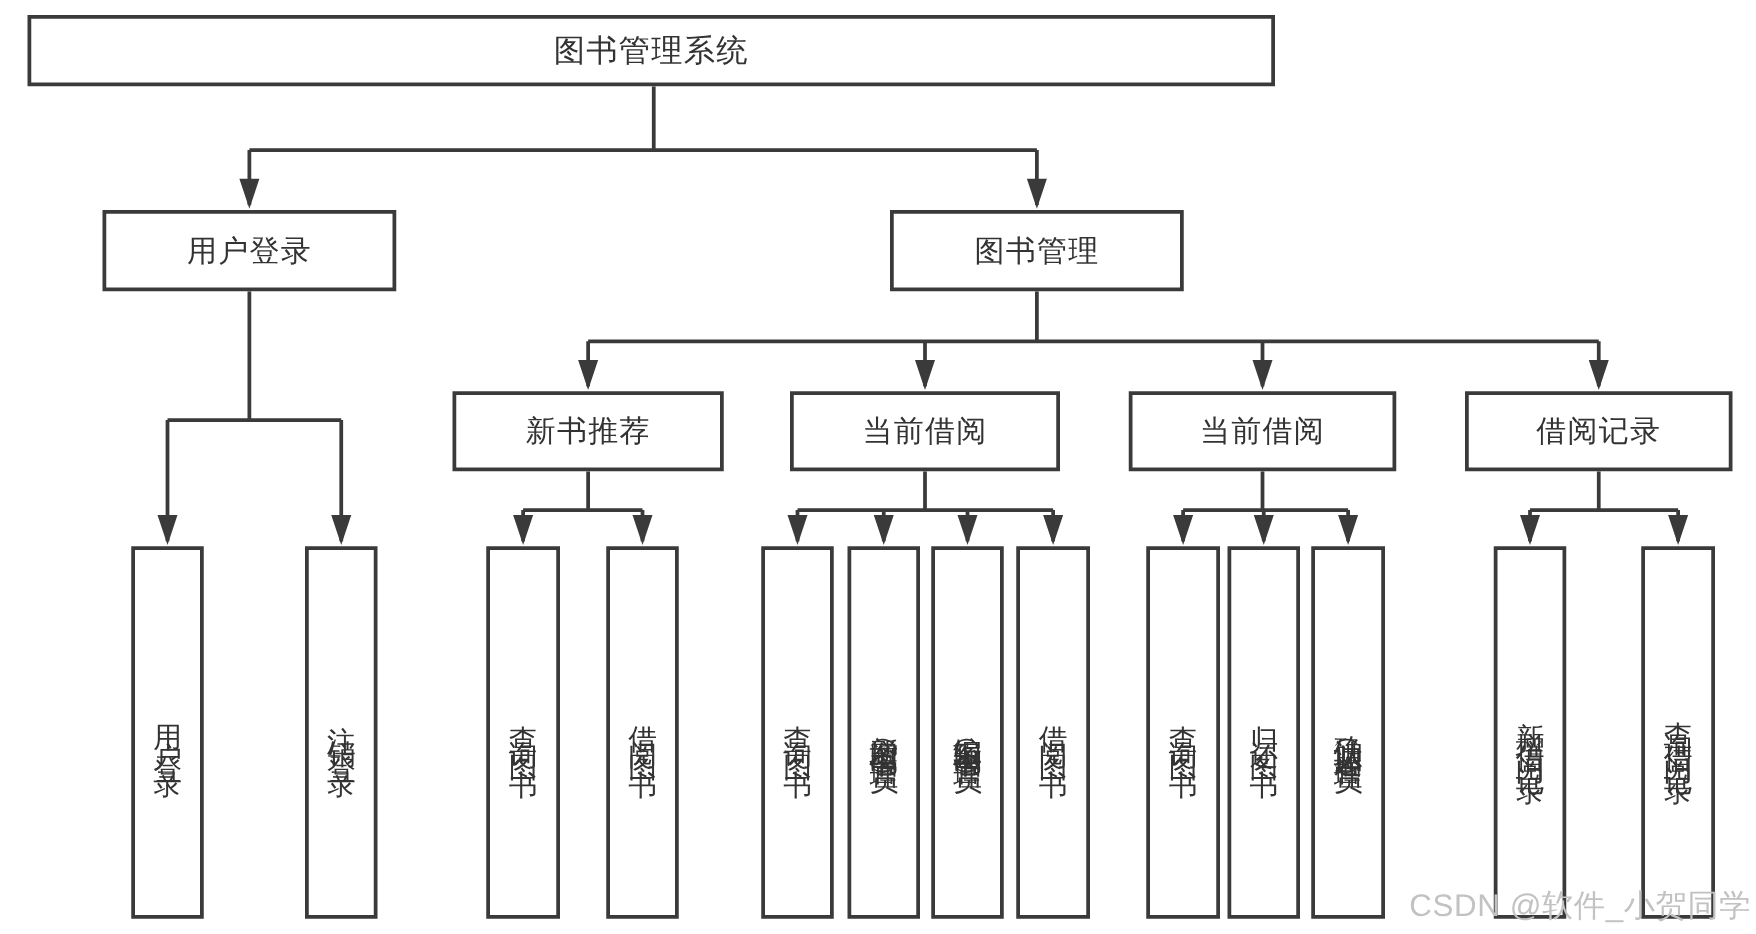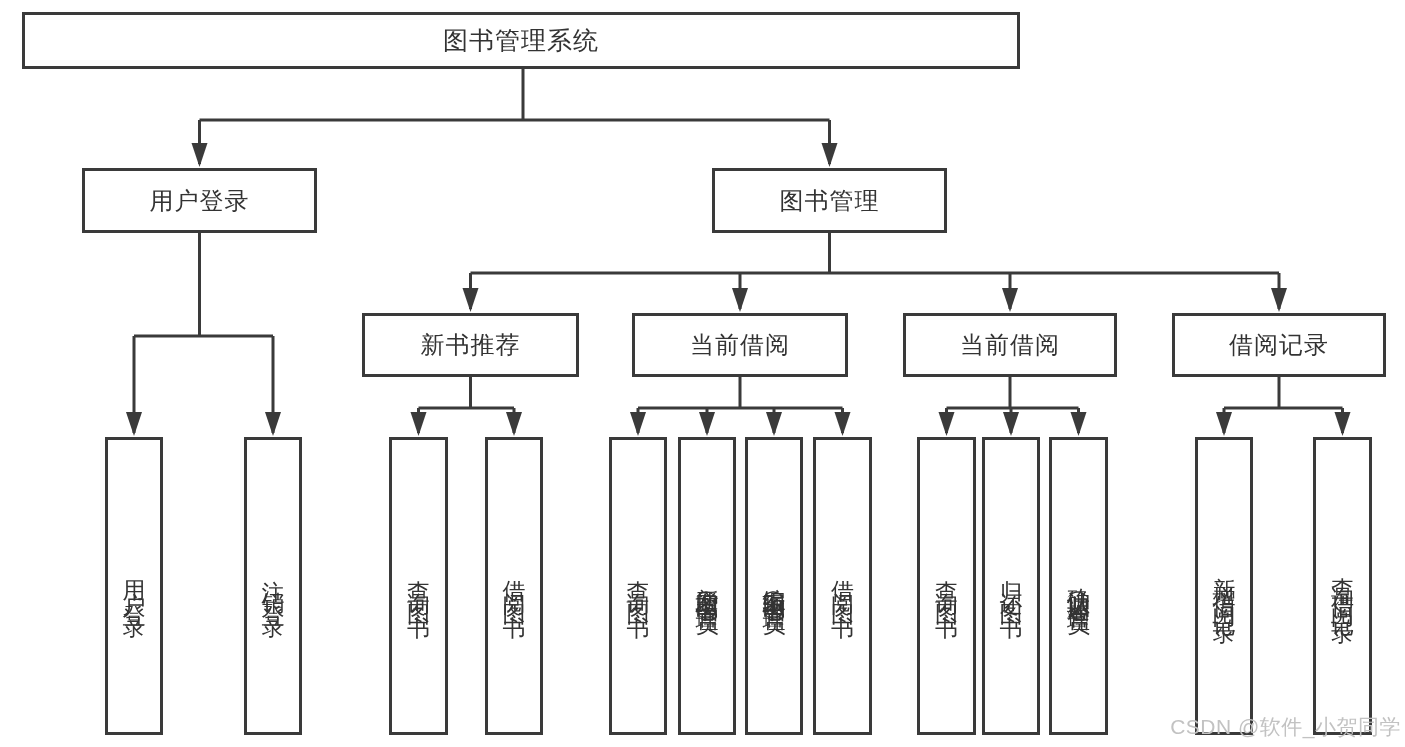--- a/index.html
+++ b/index.html
@@ -43,21 +43,21 @@
   .vbox .vlbl {
     writing-mode: vertical-rl;
     font-size: 23px;
     color: var(--text, #333333);
     line-height: 1;
     white-space: nowrap;
   }
   .watermark {
     position: absolute;
     right: 4px; bottom: 6px;
-    font-size: 21px;
+    font-size: 25px;
     color: var(--watermark, #c2c2c2);
     letter-spacing: 0.5px;
     z-index: 5;
     white-space: nowrap;
   }
 </style>
 </head>
 <body>
 
 <div class="canvas">

